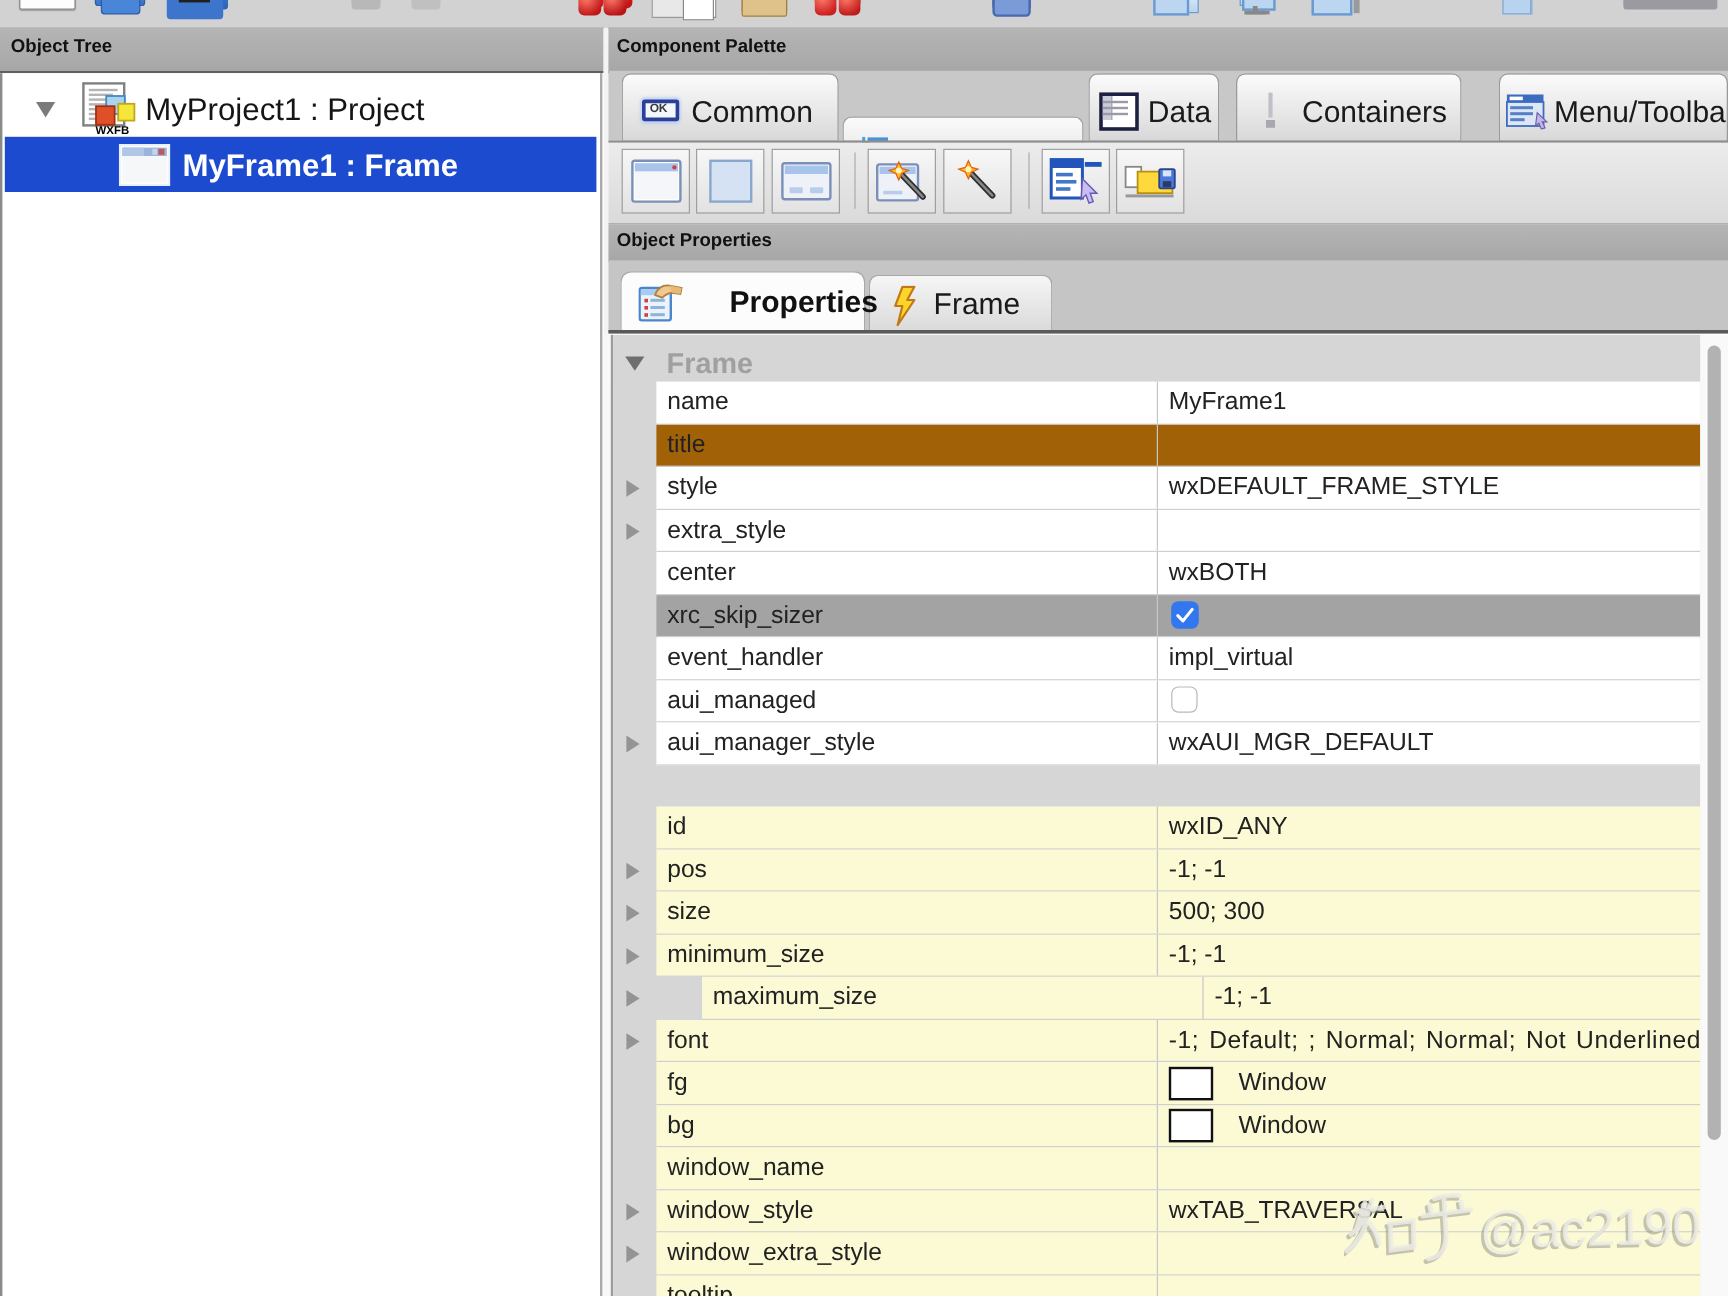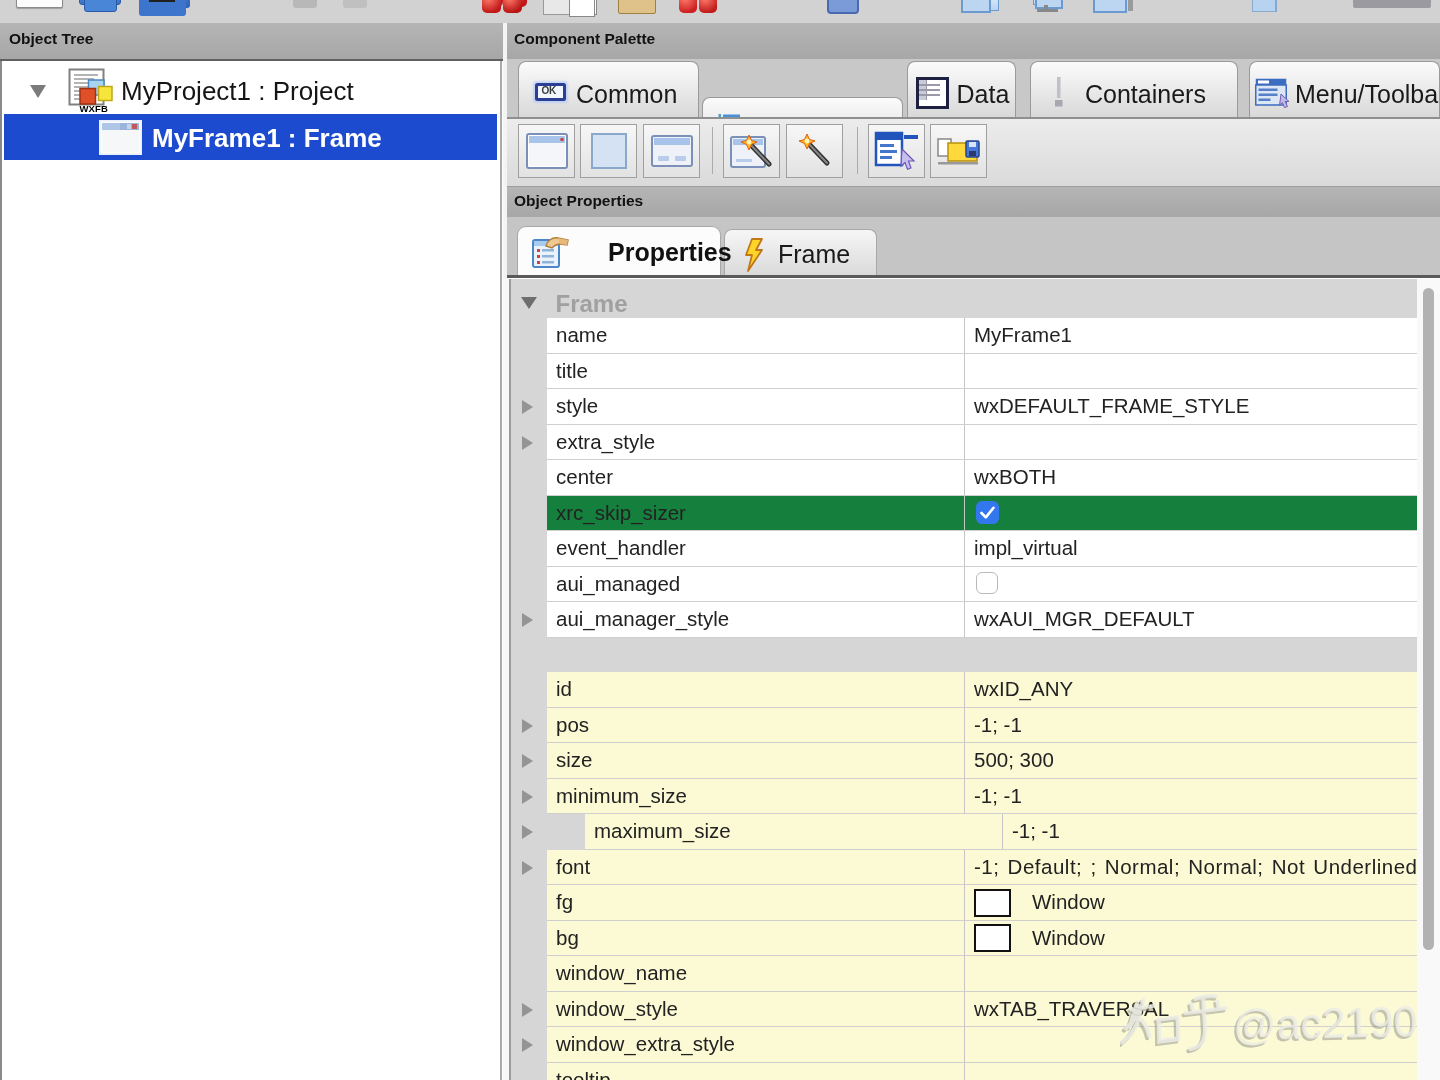--- a/index.html
+++ b/index.html
@@ -223,21 +223,21 @@
       <span style="position:absolute;left:0;top:0;width:27px;height:26px;background:#fff;border:3px solid #1d2040;">
         <span style="position:absolute;left:0;top:0;width:7px;height:20px;background:#c8ccd8;"></span>
         <span style="position:absolute;left:0;top:4px;width:21px;height:1.5px;background:#99a;"></span>
         <span style="position:absolute;left:0;top:9px;width:21px;height:1.5px;background:#99a;"></span>
         <span style="position:absolute;left:0;top:14px;width:21px;height:1.5px;background:#99a;"></span>
         <span style="position:absolute;left:7px;top:0;width:1.5px;height:20px;background:#99a;"></span>
       </span>
     </span>
     <span style="position:absolute;left:49.0px;top:18.5px;font-size:25px;color:#1a1a1a;white-space:nowrap;">Data</span>
   </div>
-  <div class="abs" style="left:1029.5px;top:60.5px;width:208.0px;height:57px;background:linear-gradient(#fbfbfb,#d8d8d8);border:1.5px solid #9a9a9a;border-bottom:none;border-radius:8px 8px 0 0;box-sizing:border-box;overflow:hidden;">
+  <div class="abs" style="left:1029.5px;top:60.5px;width:188px;height:57px;background:linear-gradient(#fbfbfb,#d8d8d8);border:1.5px solid #9a9a9a;border-bottom:none;border-radius:8px 8px 0 0;box-sizing:border-box;overflow:hidden;">
     <span style="position:absolute;left:16px;top:15.0px;width:34px;height:30px;"><svg width="24" height="32" viewBox="0 0 24 32">
         <rect x="10" y="0" width="3.5" height="21" fill="#c0c0c8"></rect>
         <rect x="8" y="23" width="7.5" height="6.5" fill="#a8a8b0"></rect>
       </svg></span>
     <span style="position:absolute;left:54.5px;top:18.5px;font-size:25px;color:#1a1a1a;white-space:nowrap;">Containers</span>
   </div>
   <div class="abs" style="left:1249.0px;top:60.5px;width:191.0px;height:57px;background:linear-gradient(#fbfbfb,#d8d8d8);border:1.5px solid #9a9a9a;border-bottom:none;border-radius:8px 8px 0 0;box-sizing:border-box;overflow:hidden;">
     <span style="position:absolute;left:5px;top:16.0px;width:34px;height:30px;"><svg width="38" height="30" viewBox="0 0 38 30">
         <rect x="0.75" y="0.75" width="30.5" height="7" fill="#3c6cc0"></rect>
         <rect x="0.75" y="7" width="30.5" height="20" fill="#dce6f5" stroke="#3c6cc0" stroke-width="1.5"></rect>
@@ -358,21 +358,21 @@
       <span class="cattri"></span>
       <span class="catname">Frame</span>
     </div>
   <div class="abs prow" style="top:39.0px;background:#ffffff;">
       <div class="pname">name</div>
       <div class="pdiv"></div>
       <div class="pval">
         <span class="valtext">MyFrame1</span>
       </div>
     </div>
-  <div class="abs prow" style="top:74.5px;background:#ffffff;">
+  <div class="abs prow" style="top:74.5px;background:#a16207;">
       <div class="pname">title</div>
       <div class="pdiv"></div>
       <div class="pval"></div>
     </div>
   <div class="abs rowtri" style="top:121.0px;"></div>
     <div class="abs prow" style="top:110.0px;background:#ffffff;">
       <div class="pname">style</div>
       <div class="pdiv"></div>
       <div class="pval">
         <span class="valtext">wxDEFAULT_FRAME_STYLE</span>
@@ -384,21 +384,21 @@
       <div class="pdiv"></div>
       <div class="pval">
         <span class="valtext">wxBOTH</span>
       </div>
     </div>
   <div class="abs prow" style="top:145.5px;background:#ffffff;">
       <div class="pname">extra_style</div>
       <div class="pdiv"></div>
       <div class="pval"></div>
     </div>
-  <div class="abs prow" style="top:216.5px;background:#15803d;">
+  <div class="abs prow" style="top:216.5px;background:#a3a3a3;">
       <div class="pname">xrc_skip_sizer</div>
       <div class="pdiv"></div>
       <div class="pval">
         <span class="cb on"><svg width="23" height="23" viewBox="0 0 23 23">
             <path d="M5.5 12 L9.8 16.4 L17.5 6.8" stroke="#fff" stroke-width="2.6" fill="none" stroke-linecap="round" stroke-linejoin="round"></path>
           </svg></span>
       </div>
     </div>
   <div class="abs prow" style="top:252.0px;background:#ffffff;">
       <div class="pname">event_handler</div>

